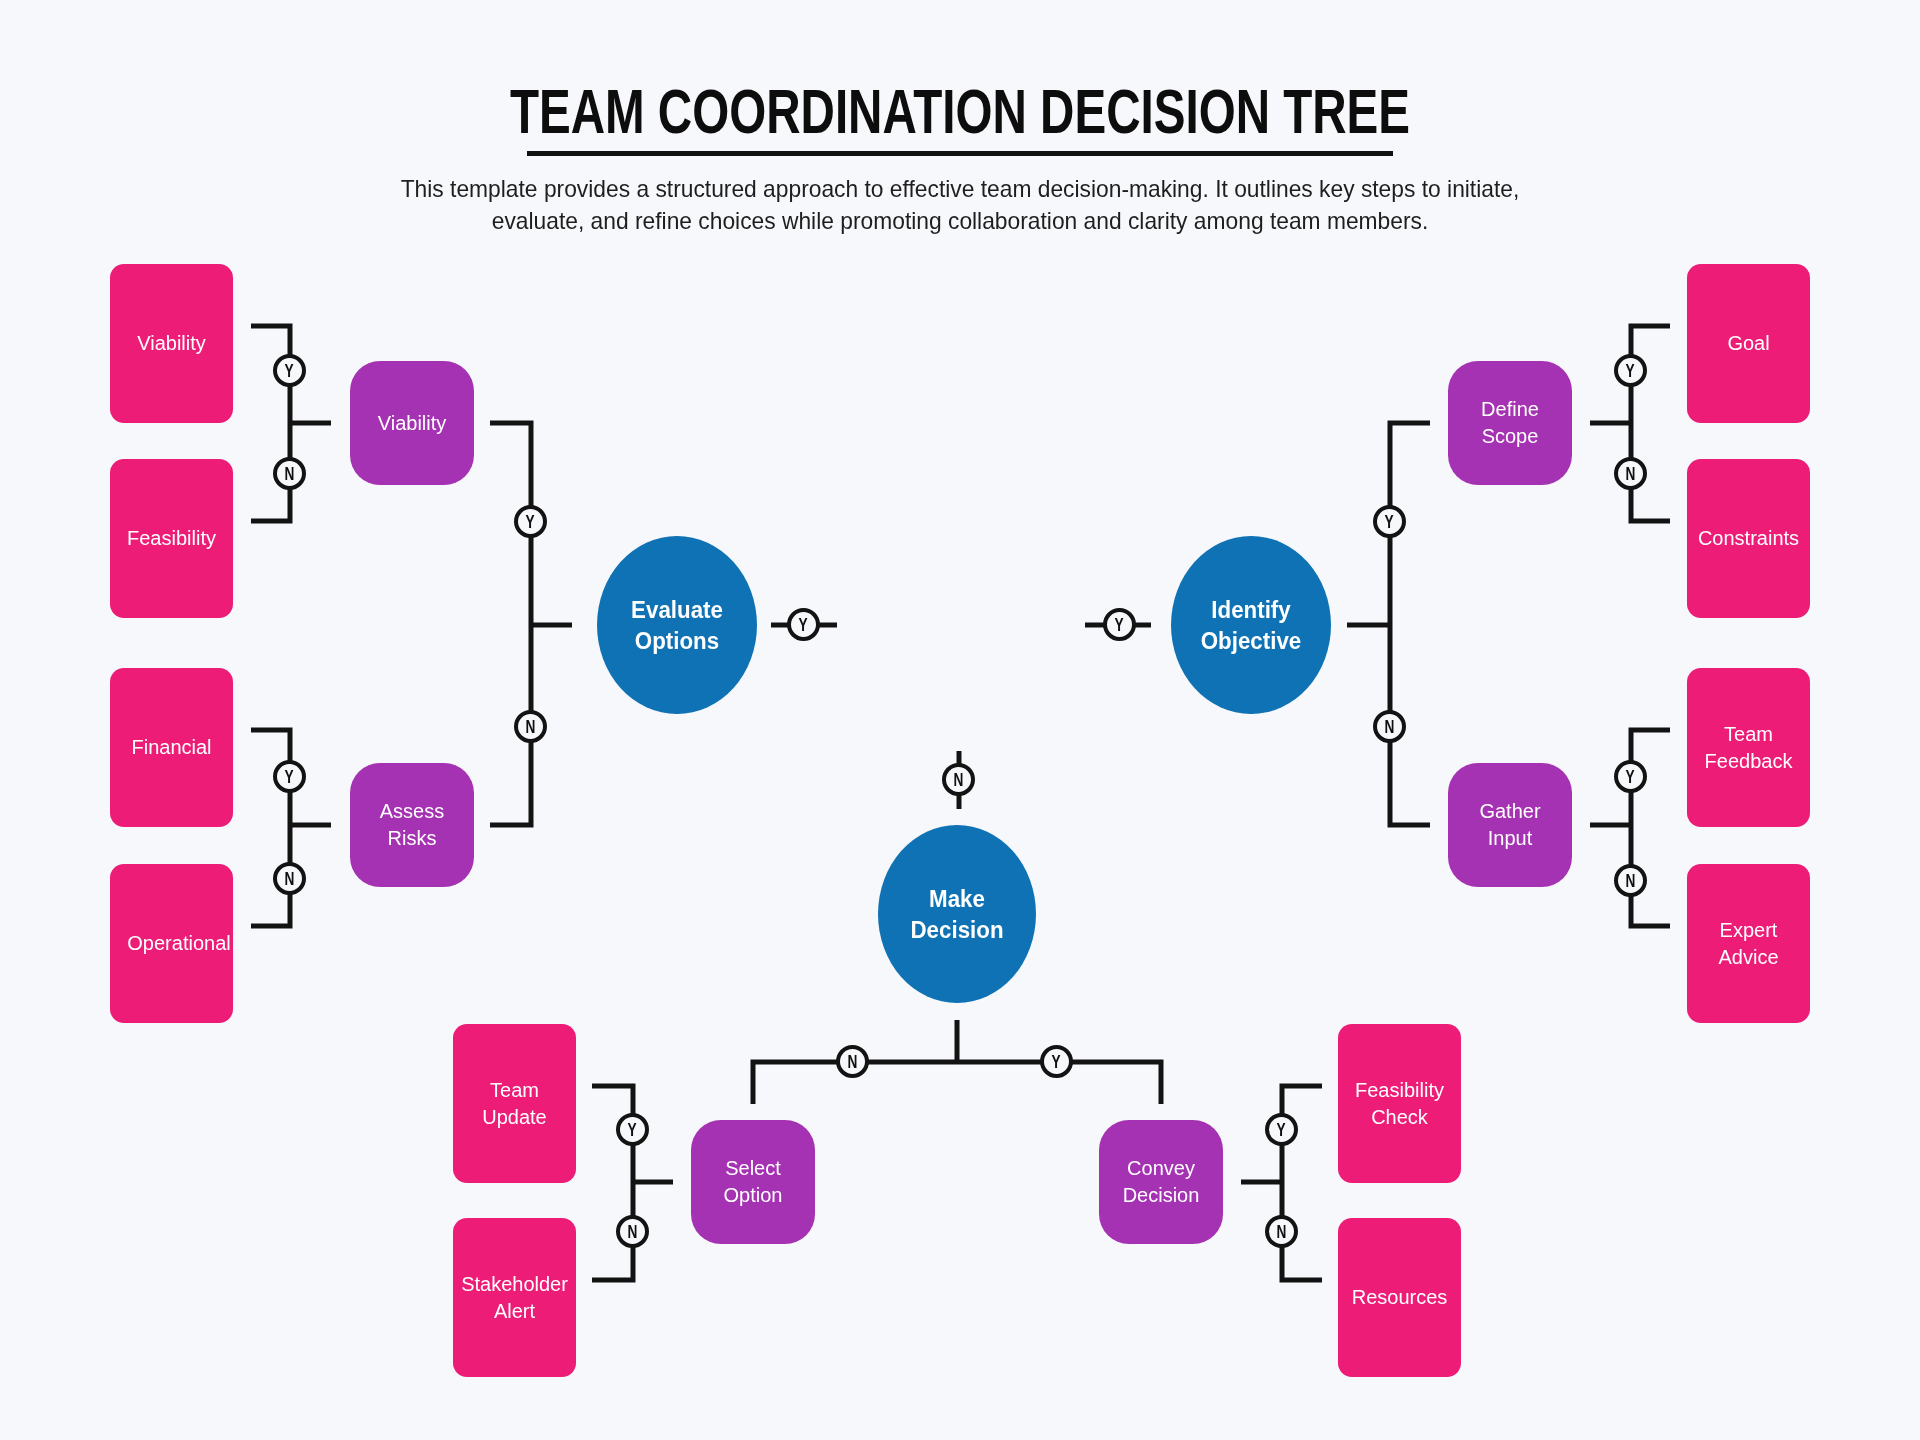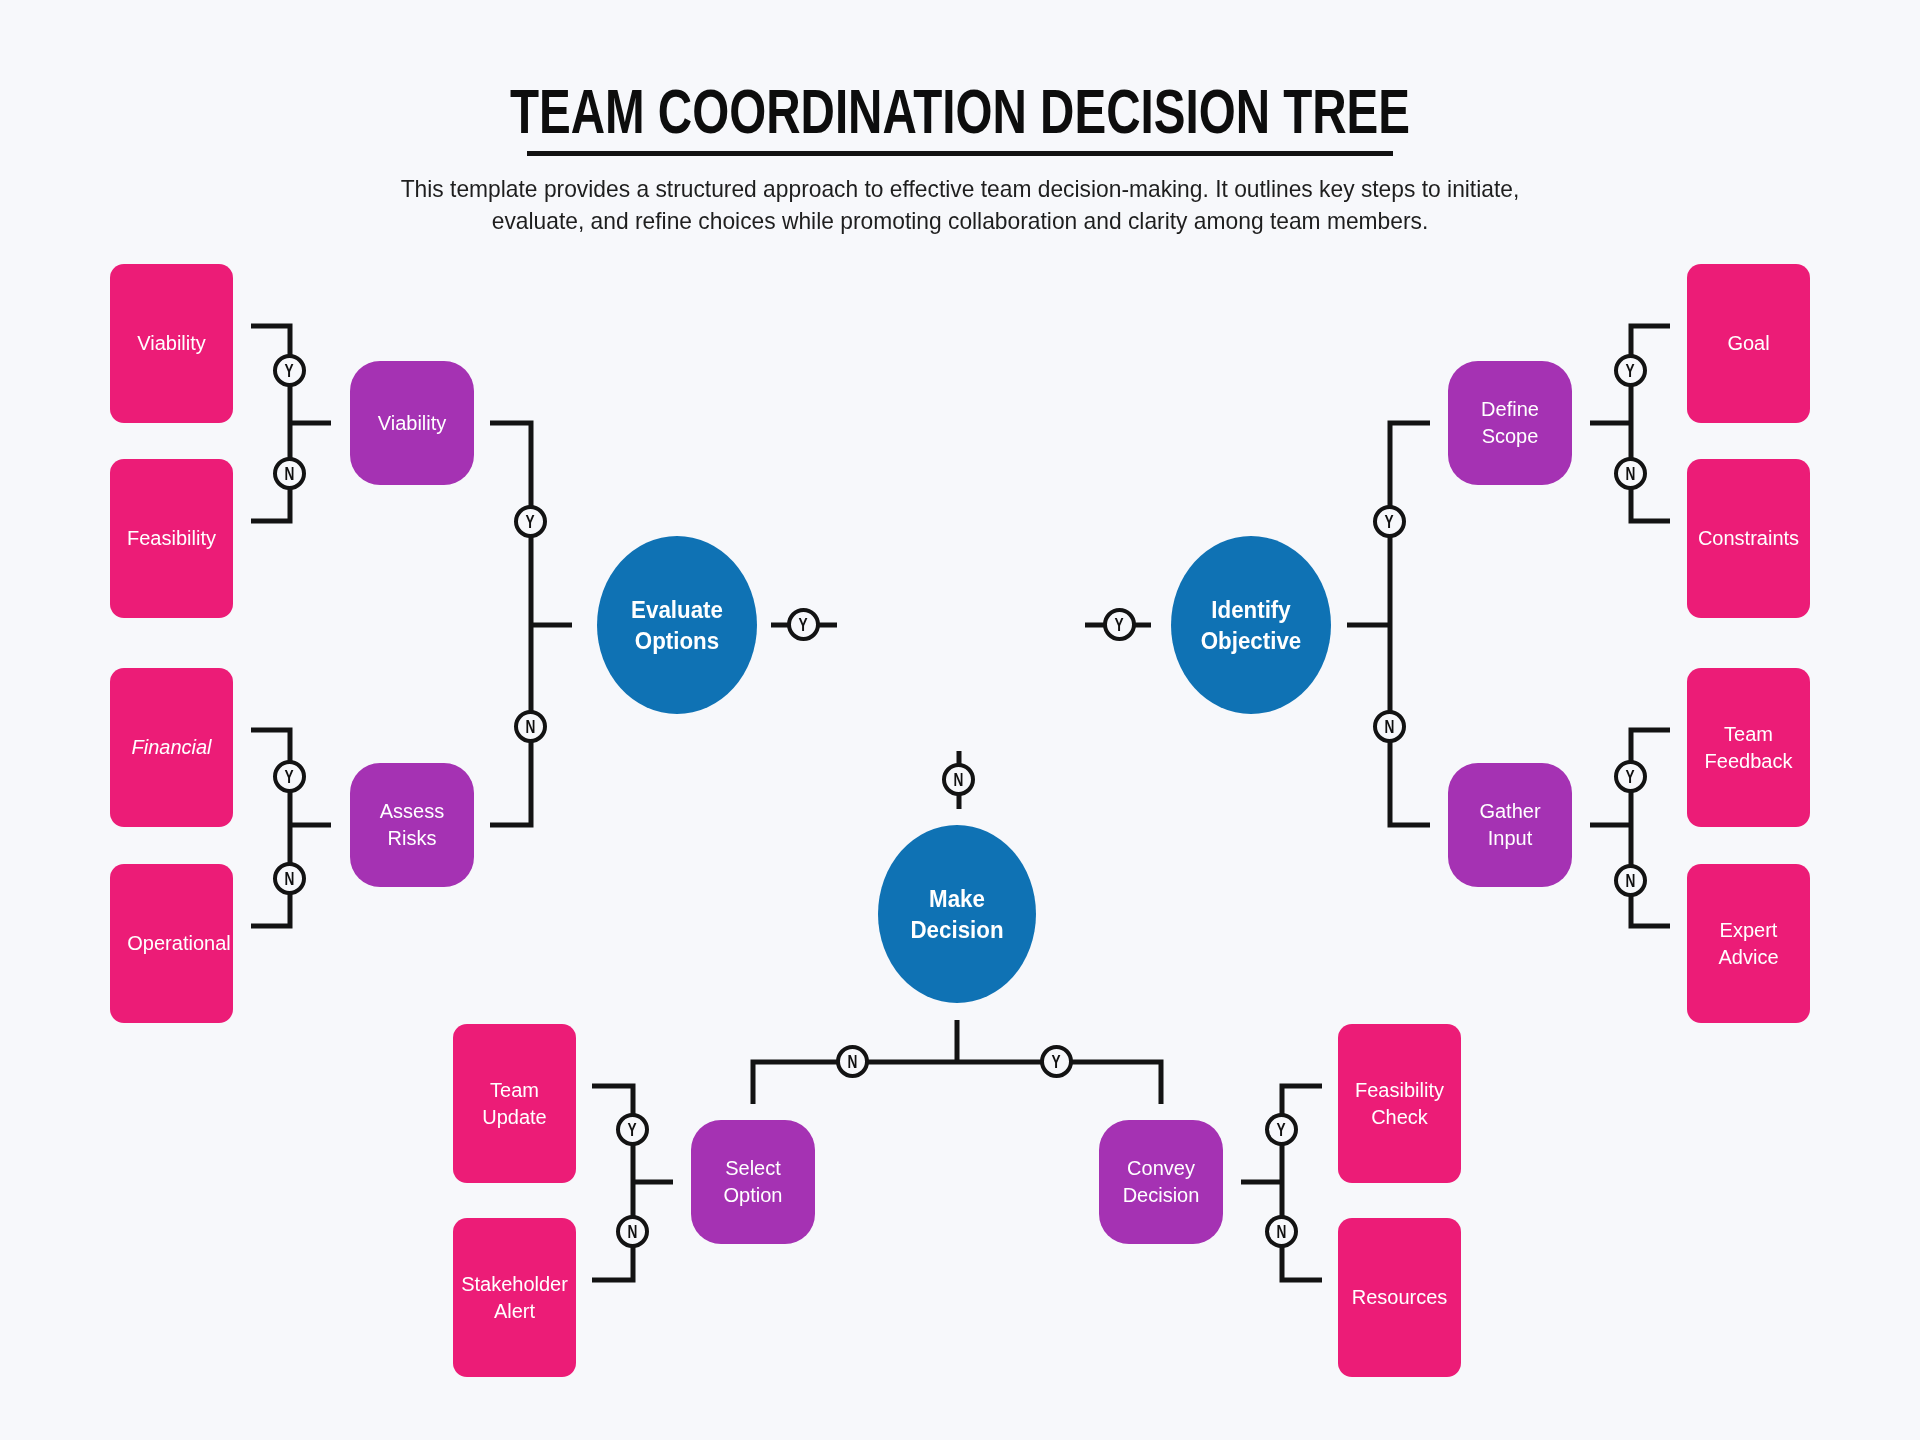--- a/index.html
+++ b/index.html
@@ -116,21 +116,21 @@
   <div class="node sq purple" style="left:1099px;top:1120px;text-align:center;">
     <span class="lbl">Convey Decision</span>
   </div>
 
   <div class="node sq" style="left:110px;top:264px;">
     <span class="lbl">Viability</span>
   </div>
   <div class="node sq" style="left:110px;top:459px;">
     <span class="lbl">Feasibility</span>
   </div>
-  <div class="node sq" style="left:110px;top:668px;font-style:italic;">
+  <div class="node sq" style="left:110px;top:668px;">
     <span class="lbl">Financial</span>
   </div>
   <div class="node sq" style="left:110px;top:864px;padding-left:15px;">
     <span class="lbl">Operational</span>
   </div>
   <div class="node sq" style="left:1687px;top:264px;">
     <span class="lbl">Goal</span>
   </div>
   <div class="node sq" style="left:1687px;top:459px;">
     <span class="lbl">Constraints</span>

